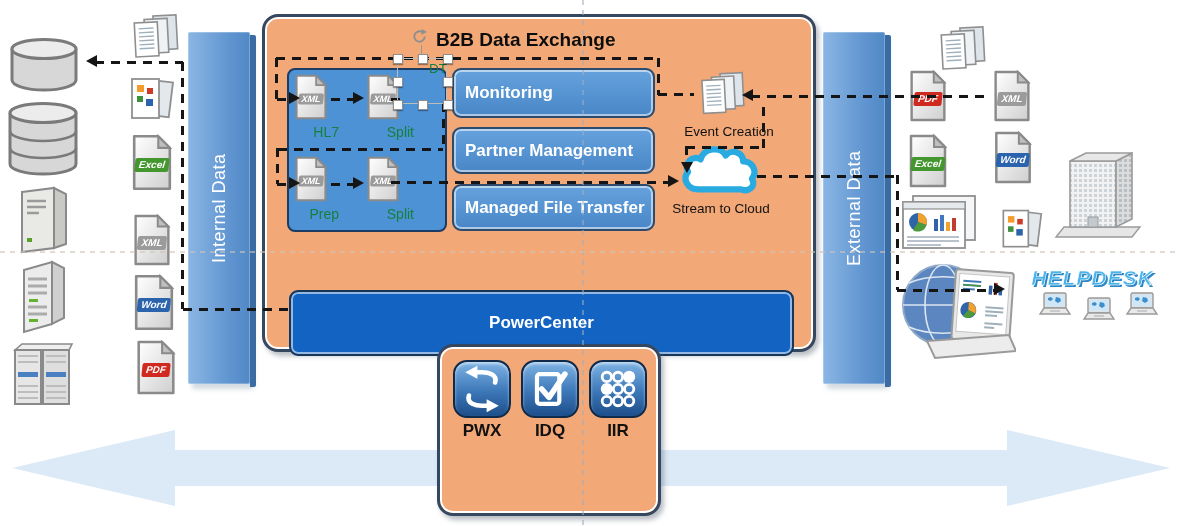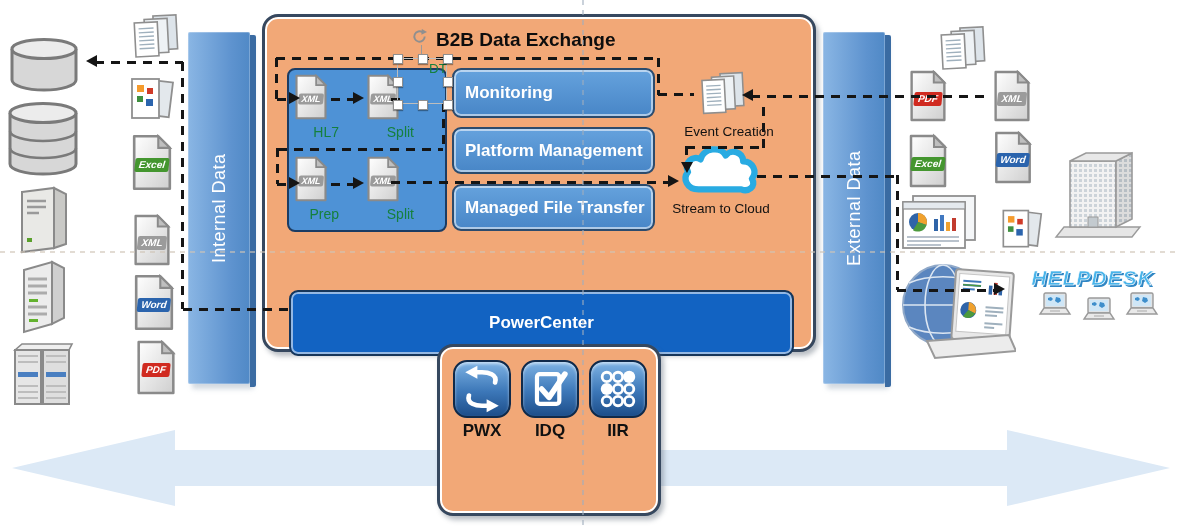--- a/index.html
+++ b/index.html
@@ -320,21 +320,21 @@
   <i class="hdl" style="left:393px;top:77px"></i>
   <i class="hdl" style="left:443px;top:77px"></i>
   <i class="hdl" style="left:393px;top:100px"></i>
   <i class="hdl" style="left:418px;top:100px"></i>
   <i class="hdl" style="left:443px;top:100px"></i>
 
   <div class="btn" style="top:68px;height:50px">
       <span>Monitoring</span>
     </div>
   <div class="btn" style="top:127px;height:47px">
-      <span>Platform Management</span>
+      <span>Partner Management</span>
     </div>
   <div class="btn" style="top:184px;height:47px">
       <span>Managed File Transfer</span>
     </div>
 
   <div class="wbar" style="top:290px;height:66px;background:#1263c2;border-color:#16365a">
       <span>PowerCenter</span>
     </div>
 
   <svg class="abs" style="left:694px;top:64px;width:56px;height:60px;z-index:14">

